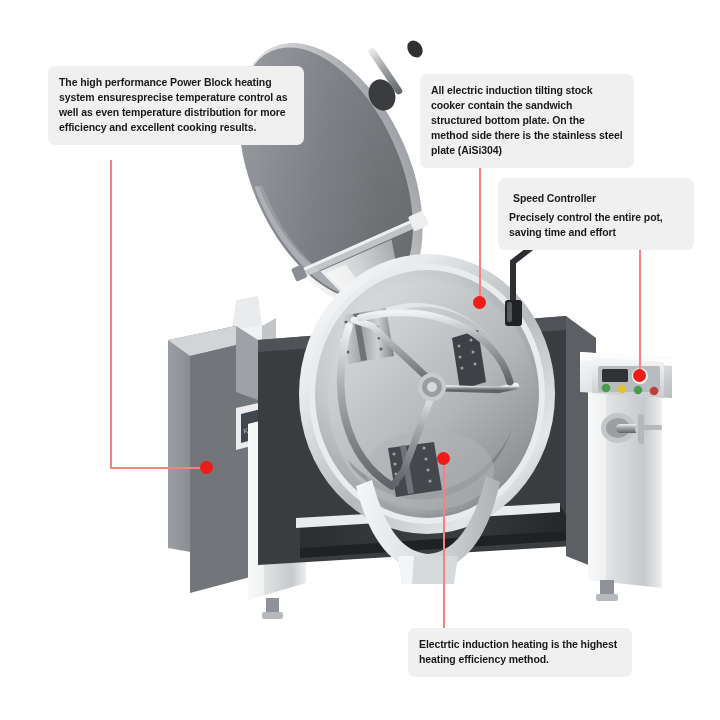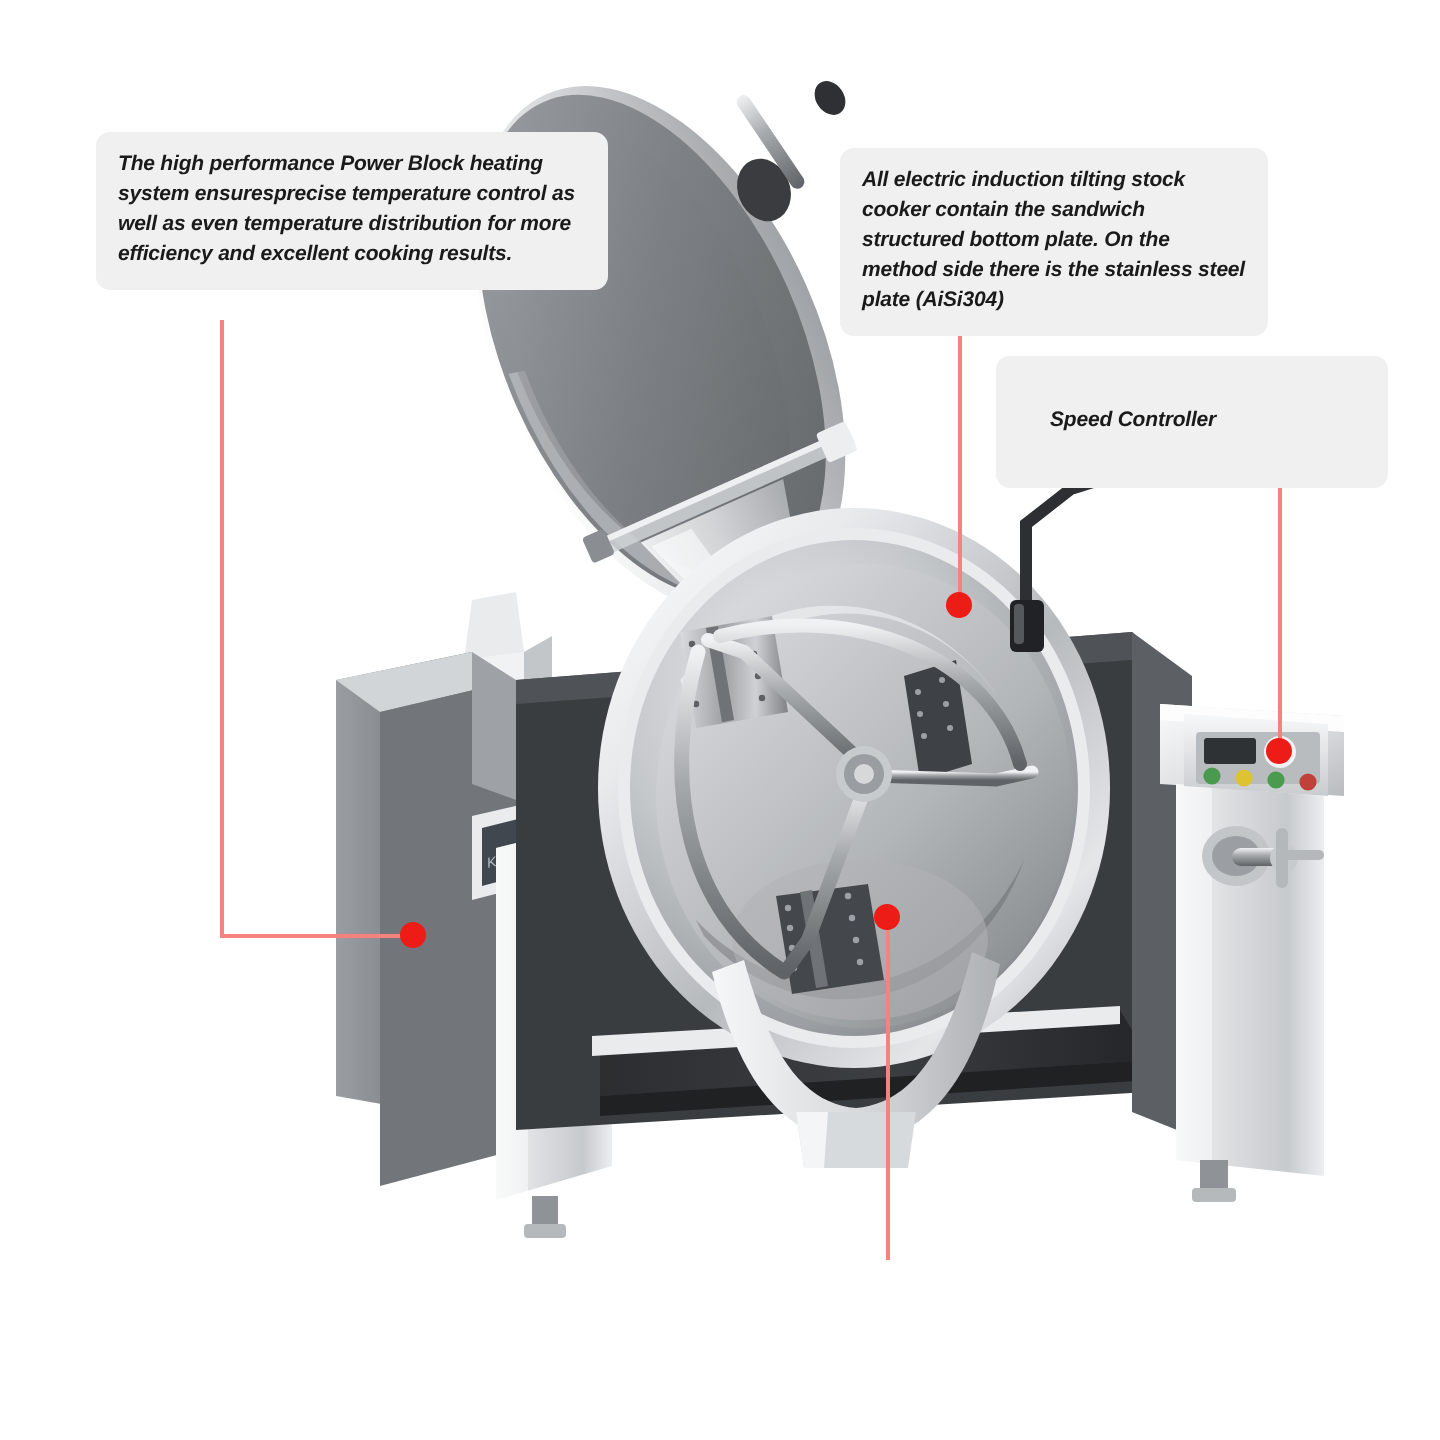--- a/index.html
+++ b/index.html
@@ -1,35 +1,35 @@
 <!DOCTYPE html>
 <html><head>
 <meta charset="utf-8">
 <style>
   html,body{margin:0;padding:0;background:#ffffff;}
   body{width:720px;height:720px;position:relative;overflow:hidden;
        font-family:"Liberation Sans",sans-serif;}
-  #stage{position:absolute;left:0;top:0;width:720px;height:720px;font-style:italic;}
+  #stage{position:absolute;left:0;top:0;width:720px;height:720px;}
 
   
   .callout{
     position:absolute;
     background:#f0f0f0;
     border-radius:7px;
     color:#1a1a1a;
     font-weight:bold;
     font-size:10.5px;
     line-height:1.42;
     padding:9px 11px 10px 11px;
     box-sizing:border-box;
     letter-spacing:-0.1px;
     z-index:40;
   }
   .callout p{margin:0;}
-  .callout .ttl{margin:16px;}
+  .callout .ttl{margin:4px;}
 
   
   .lead{position:absolute;background:#f4827e;z-index:30;}
   .lead.v{width:1.6px;}
   .lead.h{height:1.6px;}
   .dot{position:absolute;width:13px;height:13px;border-radius:50%;
        background:#ee1c16;z-index:35;}
 
   
   #machine{position:absolute;left:0;top:0;width:720px;height:720px;z-index:10;}
@@ -317,16 +317,20 @@
     <p>The high performance Power Block heating system ensuresprecise temperature control as well as even temperature distribution for more efficiency and excellent cooking results.</p>
   </div>
 
 
   <div class="callout" style="left:420px;top:74px;width:214px;">
     <p>All electric induction tilting stock cooker contain the sandwich structured bottom plate. On the method side there is the stainless steel plate (AiSi304)</p>
   </div>
 
   <div class="callout" style="left:498px;top:178px;width:196px;">
     <p class="ttl">Speed Controller</p>
+    <p>Precisely control the entire pot, saving time and effort</p>
   </div>
 
+  <div class="callout" style="left:408px;top:628px;width:224px;">
+    <p>Electrtic induction heating is the highest heating efficiency method.</p>
+  </div>
 
 </div>
 
 </body></html>

